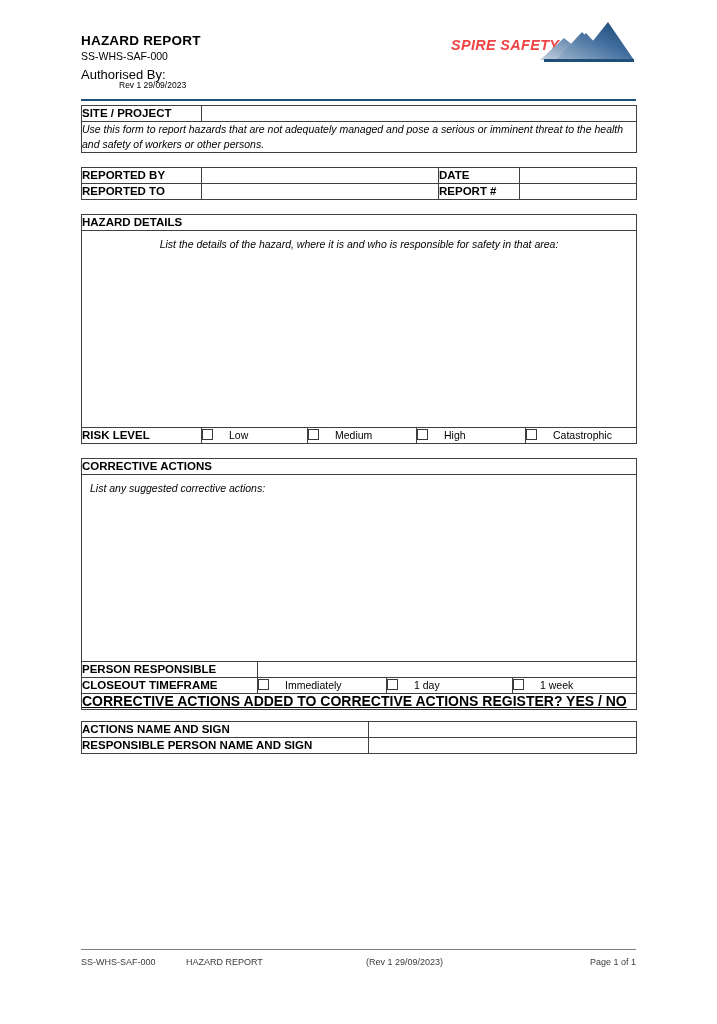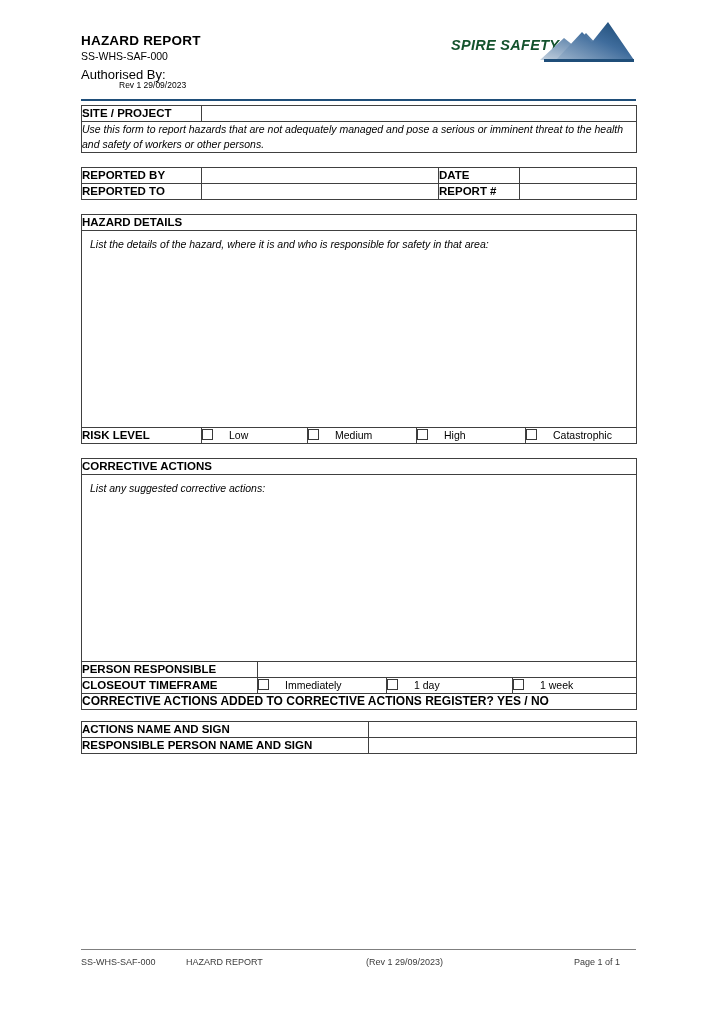--- a/index.html
+++ b/index.html
@@ -63,21 +63,21 @@
     width: 190px;
     height: 52px;
   }
   .logo-text {
     position: absolute;
     left: 5px;
     top: 19px;
     font-size: 14.5px;
     font-weight: bold;
     font-style: italic;
-    color: #14532d;
+    color: #ef4444;
     letter-spacing: .3px;
   }
   .logo-mark {
     position: absolute;
     right: 0;
     top: 0;
     width: 98px;
     height: 50px;
   }
   .header-rule {
@@ -131,28 +131,29 @@
   .cb {
     display: inline-block;
     width: 9px;
     height: 9px;
     border: 1px solid #3a3a3a;
     background: #ffffff;
     vertical-align: -1px;
     margin-right: 16px;
   }
   .register-row {
-    font-size: 12px;
+    font-size: 14px;
     font-weight: bold;
     padding: 4px 0 4px 7px;
     line-height: 15px;
     white-space: nowrap;
-  }
-
-  .body-area-hazard { height: 196px; }
+    text-decoration: underline;
+  }
+
+  .body-area-hazard { height: 196px; text-align: center; }
   .body-area-corrective { height: 186px; }
   .body-note {
     font-size: 10.5px;
     font-style: italic;
     padding: 6px 8px 0 8px;
     line-height: 15px;
   }
 
   
   .footer {
@@ -165,21 +166,21 @@
     font-size: 9px;
     color: #3b3b3b;
   }
   .footer-row {
     position: relative;
     height: 14px;
   }
   .f-code { position: absolute; left: 0; top: 0; }
   .f-title { position: absolute; left: 105px; top: 0; }
   .f-rev { position: absolute; left: 285px; top: 0; }
-  .f-page { position: absolute; right: 16px; top: 0; }
+  .f-page { position: absolute; right: 0; top: 0; }
 </style>
 </head>
 <body>
 
 <div class="page">
   <div class="content">
 
     <div class="header">
       <div class="doc-title">HAZARD REPORT</div>
       <div class="doc-code">SS-WHS-SAF-000</div>

